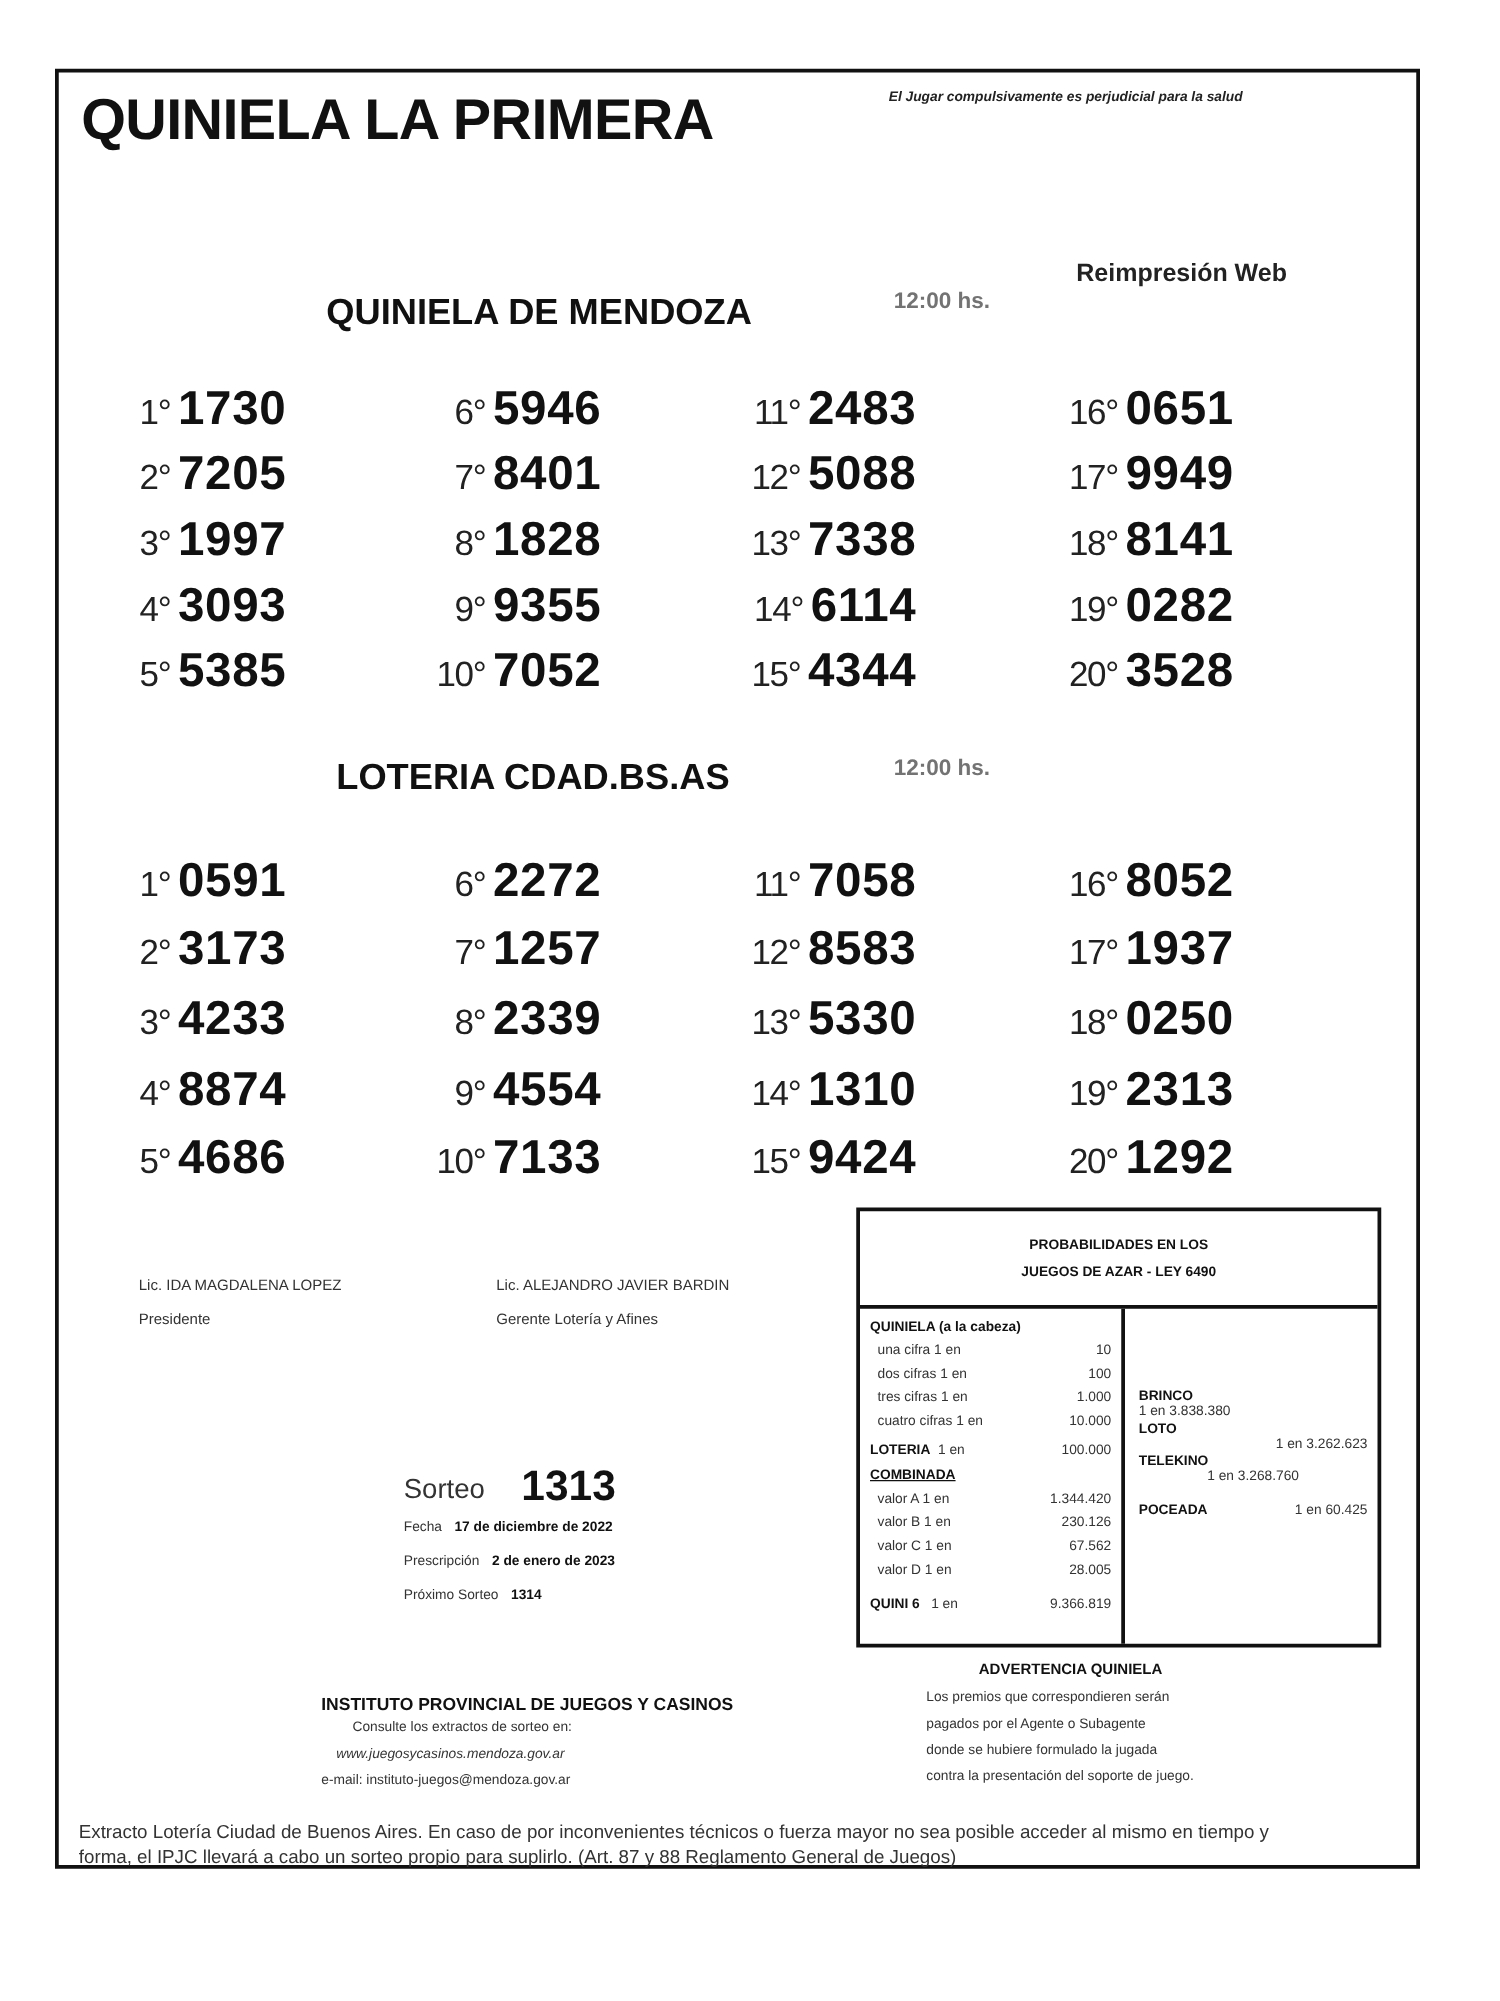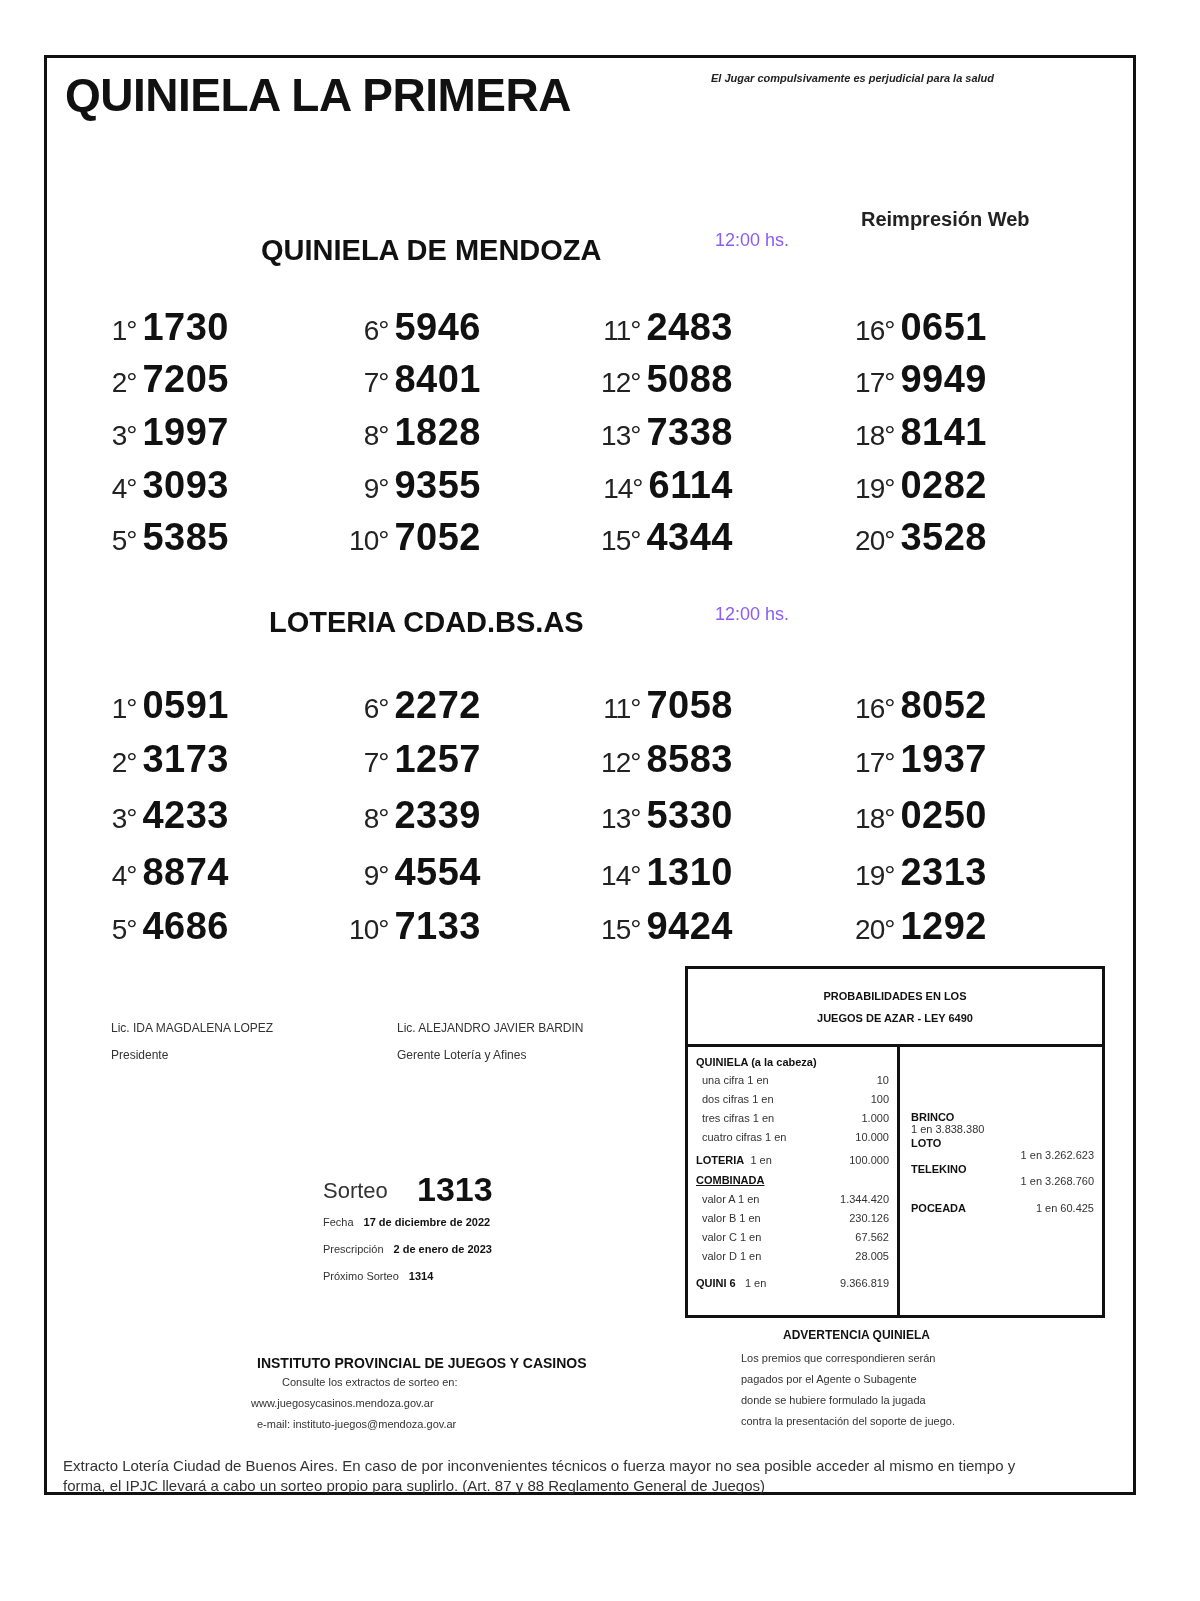--- a/index.html
+++ b/index.html
@@ -9,21 +9,21 @@
   }
   .sheet {
     position: absolute; left: 44px; top: 55px; width: 1092px; height: 1440px;
     border: 3px solid #111; box-sizing: border-box;
   }
   .abs { position: absolute; }
   .title { left: 18px; top: 10px; font-size: 46px; font-weight: 700; letter-spacing: -0.5px; }
   .warn { left: 664px; top: 14px; font-size: 11px; font-weight: 700; font-style: italic; color: #222; }
   .reimp { left: 814px; top: 150px; font-size: 20px; font-weight: 700; color: #222; }
   .sec-title { font-size: 29px; font-weight: 700; }
-  .hora { font-size: 18px; font-weight: 400; color: #8b5cf6; }
+  .hora { font-size: 18px; font-weight: 700; color: #737373; }
 
   .grid { position: absolute; left: 0; width: 1092px; }
   .cell { position: absolute; display: flex; align-items: baseline; justify-content: flex-end; width: 120px; }
   .cell .pos { font-size: 28px; color: #222; margin-right: 6px; letter-spacing: -1px; }
   .cell .num { font-size: 38px; font-weight: 700; letter-spacing: 0.5px; }
 
   .sig { font-size: 12px; color: #333; }
   .prob-box {
     position: absolute; left: 638px; top: 908px; width: 420px; height: 352px;
     border: 3px solid #111; box-sizing: border-box;
@@ -288,38 +288,38 @@
       <div style="margin-top:64px;">
         <div class="b">BRINCO</div>
         <div style="text-align:left; color:#333;">1 en 3.838.380</div>
       </div>
       <div style="margin-top:2px;">
         <div class="b">LOTO</div>
         <div style="text-align:right; color:#333;">1 en 3.262.623</div>
       </div>
       <div style="margin-top:2px;">
         <div class="b">TELEKINO</div>
-        <div style="text-align:right; color:#333;">1 en 3.268.760</div>
+        <div style="text-align:center; color:#333;">1 en 3.268.760</div>
       </div>
       <div class="row" style="margin-top:12px;">
         <span class="b">POCEADA</span>
         <span>1 en 60.425</span>
       </div>
     </div>
   </div>
 
   <div class="abs sorteo-lbl">Sorteo</div>
   <div class="abs sorteo-num">1313</div>
   <div class="abs small-line" style="left:276px; top:1158px;"><span>Fecha</span><b>17 de diciembre de 2022</b></div>
   <div class="abs small-line" style="left:276px; top:1185px;"><span>Prescripción</span><b>2 de enero de 2023</b></div>
   <div class="abs small-line" style="left:276px; top:1212px;"><span>Próximo Sorteo</span><b>1314</b></div>
 
   <div class="abs inst-title">INSTITUTO PROVINCIAL DE JUEGOS Y CASINOS</div>
   <div class="abs inst-line" style="left:210px; top:1318px;margin-left:25px;">Consulte los extractos de sorteo en:</div>
-  <div class="abs inst-line" style="left:204px; top:1339px;">www.juegosycasinos.mendoza.gov.ar</div>
+  <div class="abs inst-line" style="left:222px; top:1339px;font-style:italic;">www.juegosycasinos.mendoza.gov.ar</div>
   <div class="abs inst-line" style="left:210px; top:1360px;">e-mail:  instituto-juegos@mendoza.gov.ar</div>
 
   <div class="abs adv-title">ADVERTENCIA QUINIELA</div>
   <div class="abs adv-body">
     <div>Los premios que correspondieren serán</div>
     <div>pagados por el Agente o Subagente</div>
     <div>donde se hubiere formulado la jugada</div>
     <div>contra la presentación del soporte de juego.</div>
   </div>
 

